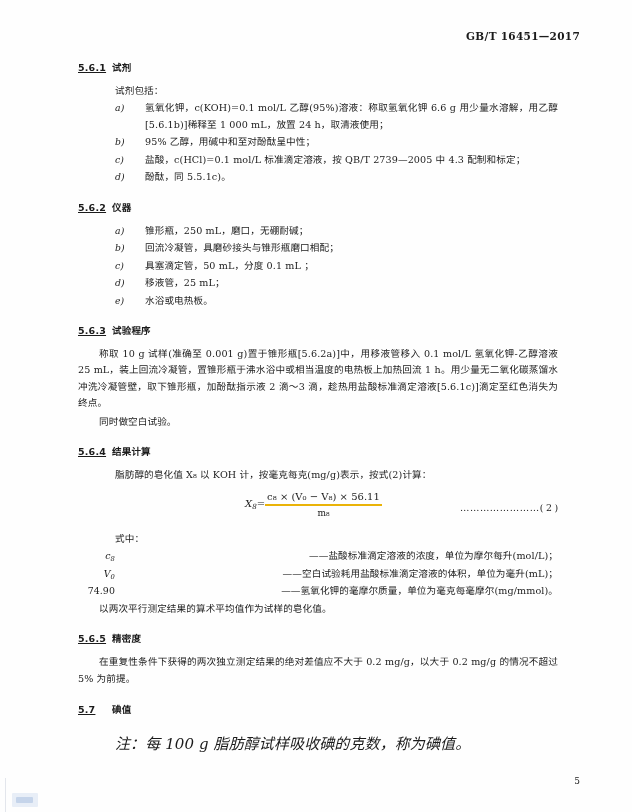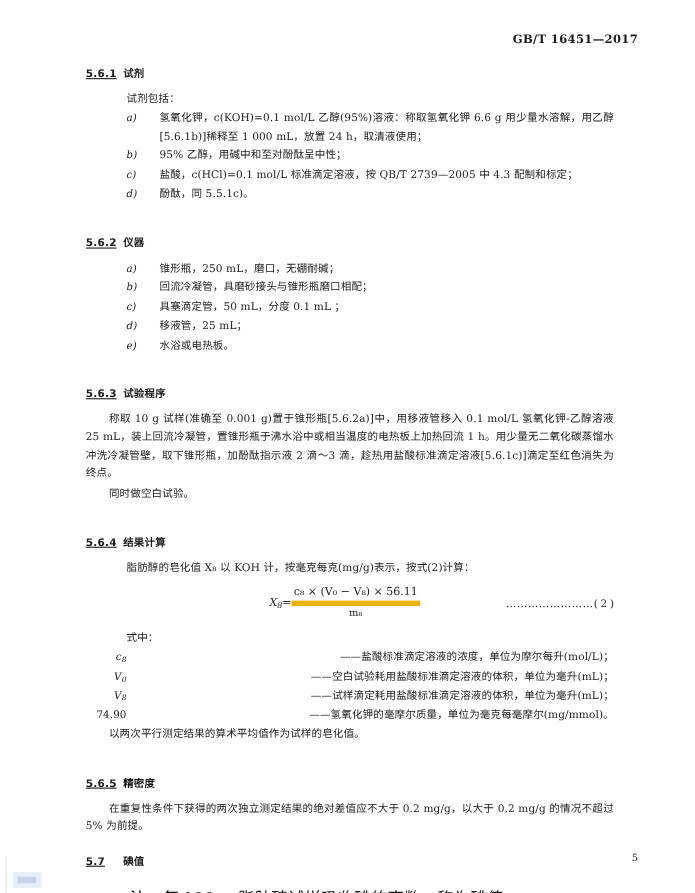--- a/index.html
+++ b/index.html
@@ -51,21 +51,21 @@
     font-size: 9.5px;
     margin: 0 0 8px 0;
     letter-spacing: 0.2px;
     line-height: 1.35;
   }
   .clause-head .num {
     display: inline-block;
     min-width: 34px;
     text-decoration: underline;
   }
-  .gap-before { margin-top: 30px; }
+  .gap-before { margin-top: 16px; }
   .gap-before-lg { margin-top: 17px; }
 
   
   p.para {
     margin: 0 0 2px 0;
     font-size: 9.6px;
     line-height: 1.72;
     text-align: justify;
     text-justify: inter-ideograph;
     letter-spacing: 0.1px;
@@ -116,21 +116,21 @@
     font-size: 10px;
     white-space: nowrap;
   }
   .frac {
     display: inline-block;
     vertical-align: middle;
     text-align: center;
   }
   .frac .numer {
     display: block;
-    border-bottom: 5px solid #eab308;
+    border-bottom: 2px solid #eab308;
     padding: 0 2px 1px 2px;
     line-height: 1.35;
   }
   .frac .denom {
     display: block;
     padding-top: 1px;
     line-height: 1.35;
     font-size: 9px;
   }
   .vv { font-style: italic; }
@@ -313,24 +313,20 @@
     <ul class="where">
       <li>
         <span class="sym"><span class="it">c</span><sub>8</sub></span>
         <span>——盐酸标准滴定溶液的浓度，单位为摩尔每升(mol/L)；</span>
       </li>
       <li>
         <span class="sym"><span class="it">V</span><sub>0</sub></span>
         <span>——空白试验耗用盐酸标准滴定溶液的体积，单位为毫升(mL)；</span>
       </li>
       <li>
-        <span class="sym"><span class="it">V</span><sub>8</sub></span>
-        <span>——试样滴定耗用盐酸标准滴定溶液的体积，单位为毫升(mL)；</span>
-      </li>
-      <li>
         <span class="sym plain">74.90</span>
         <span>——氢氧化钾的毫摩尔质量，单位为毫克每毫摩尔(mg/mmol)。</span>
       </li>
     </ul>
     <p class="para indent-lead">以两次平行测定结果的算术平均值作为试样的皂化值。</p>
 
     <div class="clause-head gap-before">
       <span class="num">5.6.5</span><span>精密度</span>
     </div>
     <p class="para indent-lead">在重复性条件下获得的两次独立测定结果的绝对差值应不大于 0.2 mg/g，以大于 0.2 mg/g 的情况不超过 5% 为前提。</p>

